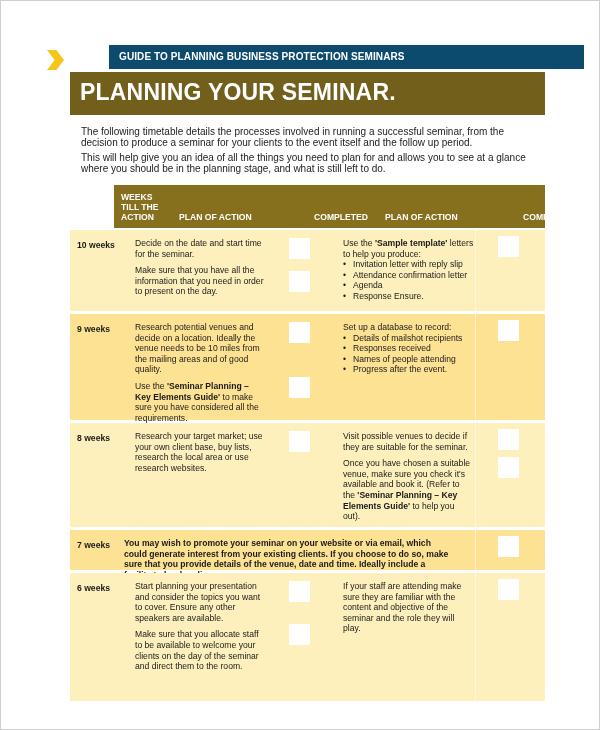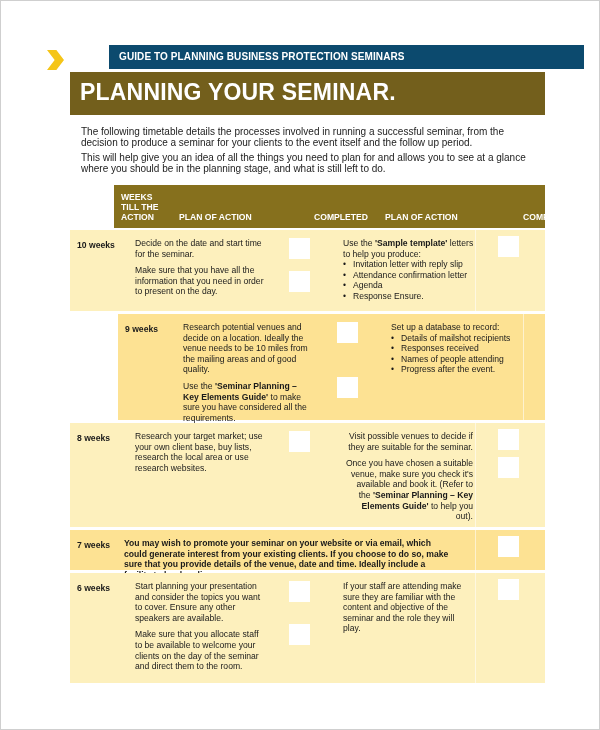--- a/index.html
+++ b/index.html
@@ -70,21 +70,21 @@
       <ul>
         <li>Invitation letter with reply slip</li>
         <li>Attendance confirmation letter</li>
         <li>Agenda</li>
         <li>Response Ensure.</li>
       </ul>
     </div>
     <div class="cb" style="left:428px; top:6px;"></div>
   </div>
 
-  <div class="row dark" style="height:106px;margin-left:48px;">
+  <div class="row dark" style="height:106px;">
     <div class="col-div" style="left:405px;"></div>
     <div class="weeks">9 weeks</div>
     <div class="cell" style="left:65px; width:128px;">
       <p>Research potential venues and decide on a location. Ideally the venue needs to be 10 miles from the mailing areas and of good quality.</p>
       <p><span>Use the </span><b>'Seminar Planning – Key Elements Guide'</b><span> to make sure you have considered all the requirements.</span></p>
     </div>
     <div class="cb" style="left:219px; top:8px;"></div>
     <div class="cb" style="left:219px; top:63px;"></div>
     <div class="cell" style="left:273px; width:135px;">
       <div>Set up a database to record:</div>
@@ -98,38 +98,38 @@
     <div class="cb" style="left:428px; top:6px;"></div>
   </div>
 
   <div class="row light" style="height:104px;">
     <div class="col-div" style="left:405px;"></div>
     <div class="weeks">8 weeks</div>
     <div class="cell" style="left:65px; width:128px;">
       <p>Research your target market; use your own client base, buy lists, research the local area or use research websites.</p>
     </div>
     <div class="cb" style="left:219px; top:8px;"></div>
-    <div class="cell" style="left:273px; width:130px;text-align:right;">
+    <div class="cell" style="left:273px; width:130px;">
       <p>Visit possible venues to decide if they are suitable for the seminar.</p>
       <p><span>Once you have chosen a suitable venue, make sure you check it's available and book it. (Refer to the </span><b>'Seminar Planning – Key Elements Guide'</b><span> to help you out).</span></p>
     </div>
     <div class="cb" style="left:428px; top:6px;"></div>
     <div class="cb" style="left:428px; top:34px;"></div>
   </div>
 
   <div class="row dark" style="height:40px;">
     <div class="col-div" style="left:405px;"></div>
     <div class="weeks">7 weeks</div>
     <div class="cell" style="left:54px; width:330px;font-weight:bold;">
       <p>You may wish to promote your seminar on your website or via email, which could generate interest from your existing clients. If you choose to do so, make sure that you provide details of the venue, date and time. Ideally include a facility to book online.</p>
     </div>
     <div class="cb" style="left:428px; top:6px;"></div>
   </div>
 
-  <div class="row light" style="height:110px;padding-left:19px;">
+  <div class="row light" style="height:128px;padding-left:19px;">
     <div class="col-div" style="left:405px;"></div>
     <div class="weeks">6 weeks</div>
     <div class="cell" style="left:65px; width:132px;">
       <p>Start planning your presentation and consider the topics you want to cover. Ensure any other speakers are available.</p>
       <p>Make sure that you allocate staff to be available to welcome your clients on the day of the seminar and direct them to the room.</p>
     </div>
     <div class="cb" style="left:219px; top:8px;"></div>
     <div class="cb" style="left:219px; top:51px;"></div>
     <div class="cell" style="left:273px; width:130px;">
       <p>If your staff are attending make sure they are familiar with the content and objective of the seminar and the role they will play.</p>

